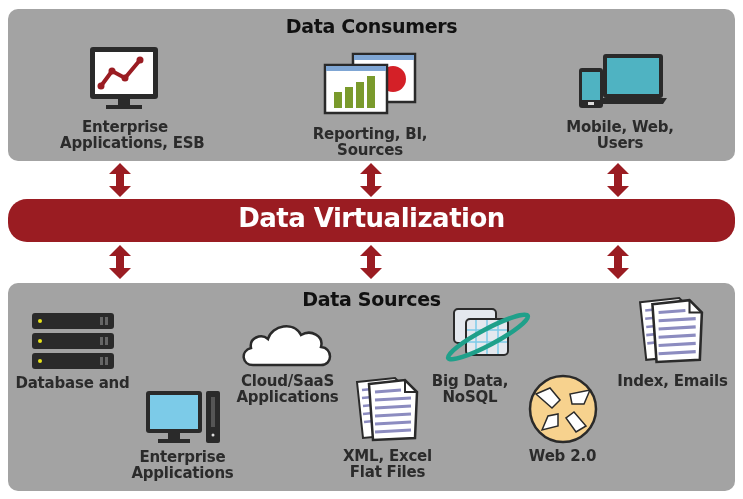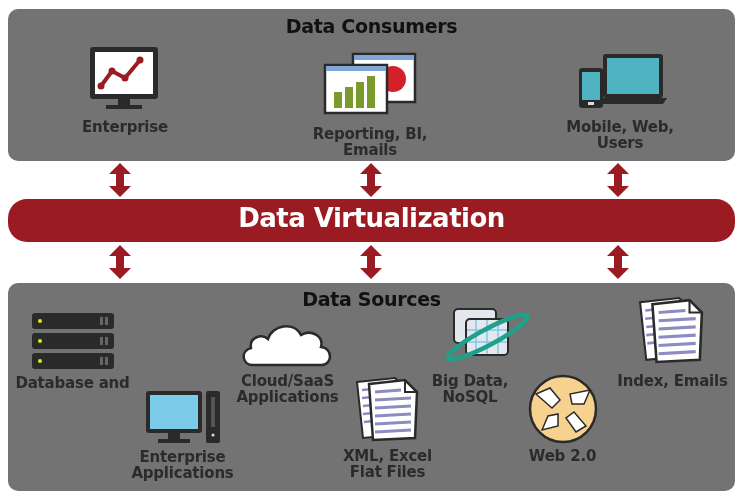--- a/index.html
+++ b/index.html
@@ -1,18 +1,18 @@
 <!DOCTYPE html>
 <html><head>
 <meta charset="utf-8">
 <style>
   html, body { margin:0; padding:0; background:#ffffff; }
   body { width:743px; height:499px; position:relative; overflow:hidden;
          font-family:"DejaVu Sans", sans-serif; color:#1a1a1a; }
-  .panel { position:absolute; background:#737373; border-radius:10px; }
+  .panel { position:absolute; background:#a3a3a3; border-radius:10px; }
   .panel-title { position:absolute; left:0; right:0; text-align:center; font-weight:bold;
                  font-size:19px; color:#111; letter-spacing:-0.3px; }
   .lbl { position:absolute; text-align:center; font-size:15px; font-weight:bold;
          color:#2b2b2b; line-height:16px; white-space:nowrap; letter-spacing:-0.2px; }
   .icon { position:absolute; }
   .band { position:absolute; left:8px; top:199px; width:727px; height:43px; background:#9a1c22;
           border-radius:19px; }
   .band-text { position:absolute; left:0; right:0; top:4px; text-align:center; color:#fff;
                font-weight:bold; font-size:26px; letter-spacing:-0.5px; }
   .arrow { position:absolute; width:26px; height:34px; }
@@ -30,36 +30,37 @@
   <polyline points="13,41 24,26 37,33 52,15" fill="none" stroke="#9a1c22" stroke-width="4"></polyline>
   <circle cx="13" cy="41" r="3.5" fill="#9a1c22"></circle>
     <circle cx="24" cy="26" r="3.5" fill="#9a1c22"></circle>
   <circle cx="37" cy="33" r="3.5" fill="#9a1c22"></circle>
     <circle cx="52" cy="15" r="3.5" fill="#9a1c22"></circle>
   <rect x="30" y="54" width="12" height="6" fill="#2a2a2a"></rect>
   <rect x="18" y="60" width="36" height="4" fill="#2a2a2a"></rect>
 </svg>
 <div class="lbl" style="left:60px;top:119px;width:130px;">
   <div>Enterprise</div>
+  <div>Applications, ESB</div>
 </div>
 
 <svg class="icon" style="left:323px;top:52px;" width="96" height="64" viewBox="0 0 96 64">
   <rect x="30" y="2" width="62" height="48" fill="#fff" stroke="#2a2a2a" stroke-width="2.5"></rect>
   <rect x="31" y="3" width="60" height="5" fill="#7fa6d4"></rect>
   <circle cx="70" cy="27" r="13" fill="#d42027"></circle>
   <rect x="2" y="13" width="62" height="48" fill="#fff" stroke="#2a2a2a" stroke-width="2.5"></rect>
   <rect x="3" y="14" width="60" height="5" fill="#7fa6d4"></rect>
   <rect x="11" y="40" width="8" height="16" fill="#7a9a2c"></rect>
   <rect x="22" y="35" width="8" height="21" fill="#7a9a2c"></rect>
   <rect x="33" y="30" width="8" height="26" fill="#7a9a2c"></rect>
   <rect x="44" y="24" width="8" height="32" fill="#7a9a2c"></rect>
 </svg>
 <div class="lbl" style="left:305px;top:126px;width:130px;">
   <div>Reporting, BI,</div>
-  <div>Emails</div>
+  <div>Sources</div>
 </div>
 
 <svg class="icon" style="left:577px;top:52px;" width="90" height="60" viewBox="0 0 90 60">
   <rect x="26" y="2" width="60" height="44" rx="3" fill="#2a2a2a"></rect>
   <rect x="30" y="6" width="52" height="36" fill="#4fb3c2"></rect>
   <path d="M20 46 H90 L86 52 H24 Z" fill="#2a2a2a"></path>
   <rect x="2" y="16" width="24" height="40" rx="3" fill="#2a2a2a"></rect>
   <rect x="5" y="20" width="18" height="28" fill="#4fb3c2"></rect>
   <rect x="11" y="50" width="6" height="3" fill="#ddd"></rect>
 </svg>

